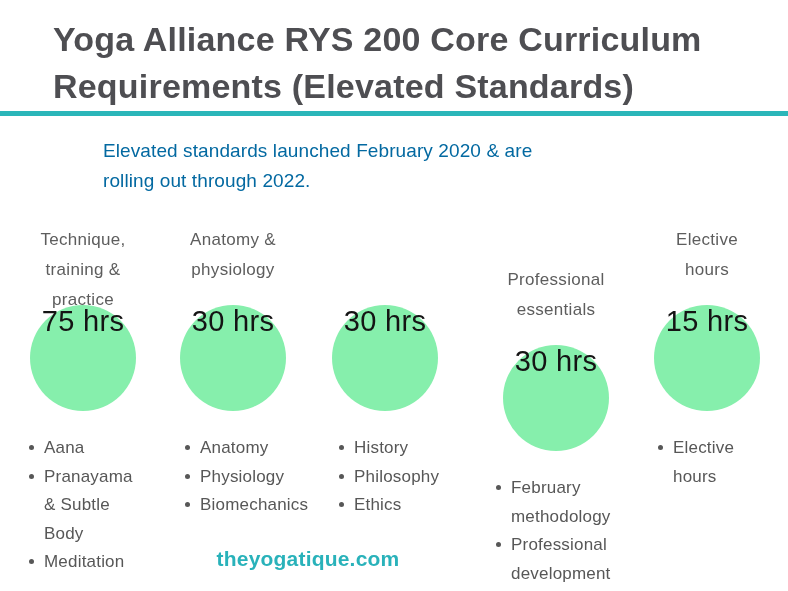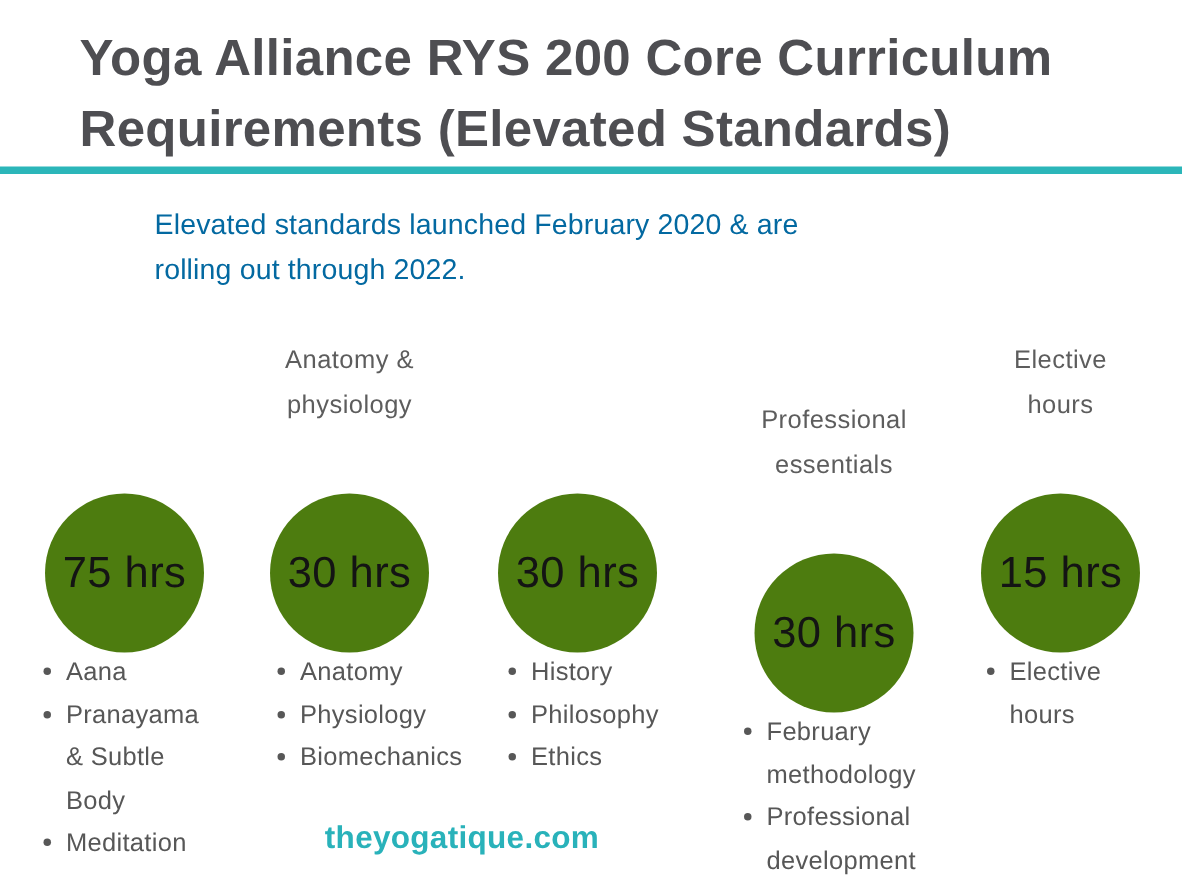--- a/index.html
+++ b/index.html
@@ -21,23 +21,23 @@
   .col{position:absolute;top:225px;height:366px;}
   .c0{left:22px;width:122px;}
   .c1{left:165px;width:136px;}
   .c2{left:320px;width:130px;}
   .c3{left:486px;width:140px;margin-top:40px;}
   .c4{left:657px;width:100px;}
   .col-header{
     text-align:center;font-size:17px;line-height:30px;color:#5d5d5d;letter-spacing:.3px;
   }
   .circle{
-    position:absolute;top:104px;left:50%;transform:translateX(-50%);
-    width:106px;height:106px;border-radius:50%;background:#4d7c0f;
-    display:flex;align-items:center;justify-content:center;
+    position:absolute;top:80px;left:50%;transform:translateX(-50%);
+    width:106px;height:106px;border-radius:50%;background:#86efac;
+    display:flex;justify-content:center;
   }
   .hours{font-size:29px;color:#141414;letter-spacing:.3px;white-space:nowrap;}
   .bullets{
     position:absolute;top:209px;margin:0;padding:0;list-style:none;
     font-size:17px;line-height:28.5px;color:#575757;letter-spacing:.2px;
   }
   .c0 .bullets{left:6px;width:106px;}
   .c1 .bullets{left:19px;width:122px;}
   .c2 .bullets{left:18px;width:110px;}
   .c3 .bullets{left:9px;width:128px;}
@@ -53,20 +53,21 @@
   }
 </style>
 </head>
 <body>
 
 <div class="title">Yoga Alliance RYS 200 Core Curriculum Requirements (Elevated Standards)</div>
 <div class="divider"></div>
 <div class="subtitle">Elevated standards launched February 2020 &amp; are rolling out through 2022.</div>
 
 <div class="col c0">
+  <div class="col-header">Technique, training &amp; practice</div>
   <div class="circle">
     <span class="hours">75 hrs</span>
   </div>
   <ul class="bullets">
     <li>Aana</li>
     <li>Pranayama &amp; Subtle Body</li>
     <li>Meditation</li>
   </ul>
 </div>
 

